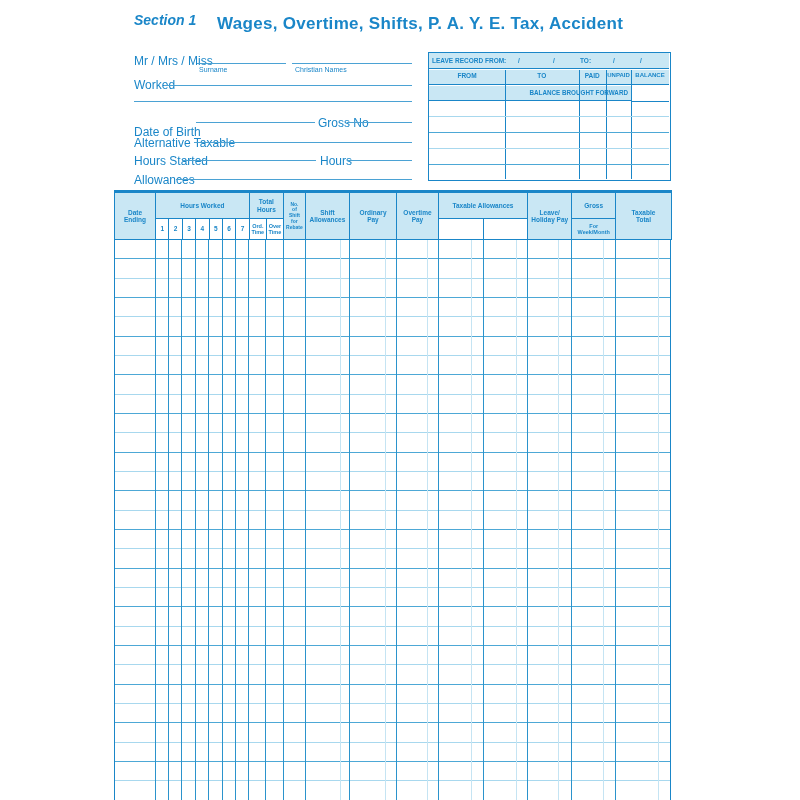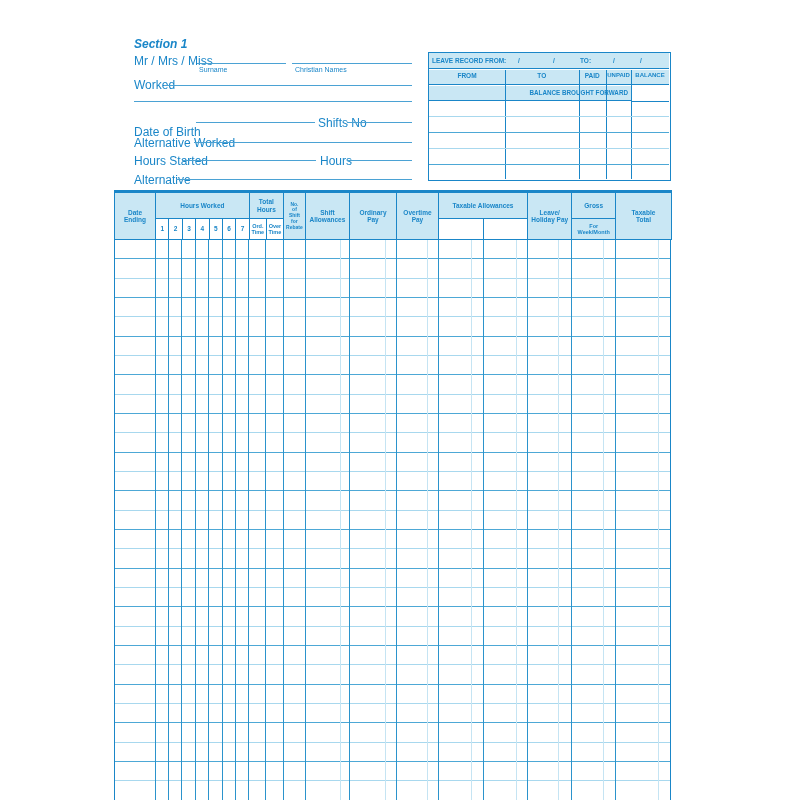--- a/index.html
+++ b/index.html
@@ -9,21 +9,21 @@
     --line-mid:#4da8d6;
     --cents:#c5e4f3;
     --writeline:#4ba2d4;
   }
   html,body{margin:0;padding:0;background:#fff;}
   .page{
     position:relative;width:800px;height:800px;background:#ffffff;
     font-family:"Liberation Sans",sans-serif;color:var(--blue);overflow:hidden;
   }
   .abs{position:absolute;}
-  .section-label{left:134px;top:12px;font-size:12px;font-weight:bold;font-style:italic;margin-top:25px;}
+  .section-label{left:134px;top:12px;font-size:14px;font-weight:bold;font-style:italic;}
   .page-title{left:217px;top:14px;font-size:17px;font-weight:bold;letter-spacing:0.3px;}
 
   
   .plabel{position:absolute;font-size:12px;}
   .phint{position:absolute;font-size:7px;}
   .pline{position:absolute;height:0;border-bottom:1px solid var(--writeline);}
 
   
   .leave{
     position:absolute;left:428px;top:52px;width:243px;height:129px;
@@ -65,46 +65,47 @@
   .vdark{position:absolute;top:0;height:100%;width:1px;background:#2b93cc;}
   .vcent{position:absolute;top:0;height:100%;width:1px;background:var(--cents);}
   .total-label{position:absolute;left:4px;top:556px;font-size:15px;font-weight:bold;letter-spacing:0.4px;z-index:5;}
 </style>
 </head>
 <body>
 
 <div class="page">
 
   <div class="abs section-label">Section 1</div>
+  <div class="abs page-title">Wages, Overtime, Shifts, P. A. Y. E. Tax, Accident</div>
 
   <div>
     <div class="plabel" style="left:134px;top:54px;">Mr / Mrs / Miss</div>
     <div class="pline" style="left:197px;top:63px;width:89px;"></div>
     <div class="pline" style="left:292px;top:63px;width:120px;"></div>
     <div class="phint" style="left:199px;top:66px;">Surname</div>
     <div class="phint" style="left:295px;top:66px;">Christian Names</div>
 
     <div class="plabel" style="left:134px;top:78px;">Worked</div>
     <div class="pline" style="left:164px;top:85px;width:248px;"></div>
     <div class="pline" style="left:134px;top:101px;width:278px;"></div>
 
     <div class="plabel" style="left:134px;top:125px;text-align:center;">Date of Birth</div>
     <div class="pline" style="left:196px;top:122px;width:119px;"></div>
-    <div class="plabel" style="left:318px;top:116px;">Shifts No</div>
+    <div class="plabel" style="left:318px;top:116px;">Gross No</div>
     <div class="pline" style="left:347px;top:122px;width:65px;"></div>
 
-    <div class="plabel" style="left:134px;top:136px;">Alternative Worked</div>
+    <div class="plabel" style="left:134px;top:136px;">Alternative Taxable</div>
     <div class="pline" style="left:194px;top:142px;width:218px;"></div>
 
     <div class="plabel" style="left:134px;top:154px;">Hours Started</div>
     <div class="pline" style="left:182px;top:160px;width:134px;"></div>
     <div class="plabel" style="left:320px;top:154px;">Hours</div>
     <div class="pline" style="left:347px;top:160px;width:65px;"></div>
 
-    <div class="plabel" style="left:134px;top:173px;">Alternative</div>
+    <div class="plabel" style="left:134px;top:173px;">Allowances</div>
     <div class="pline" style="left:176px;top:179px;width:236px;"></div>
   </div>
 
   <div class="leave">
     <div class="lfill" style="left:0;top:0;width:240px;height:15.5px;border-bottom:1px solid var(--blue);"></div>
     <div class="lfill" style="left:0;top:16.5px;width:240px;height:15px;border-bottom:1px solid var(--blue);"></div>
     <div class="lfill" style="left:0;top:32.5px;width:202px;height:15px;border-bottom:1px solid var(--blue);"></div>
     <div class="abs" style="left:202px;top:32.5px;width:38px;height:15px;border-bottom:1px solid var(--blue);background:#fff;"></div>
 
     <div class="ltext" style="left:3px;top:4px;">LEAVE RECORD FROM:</div>

